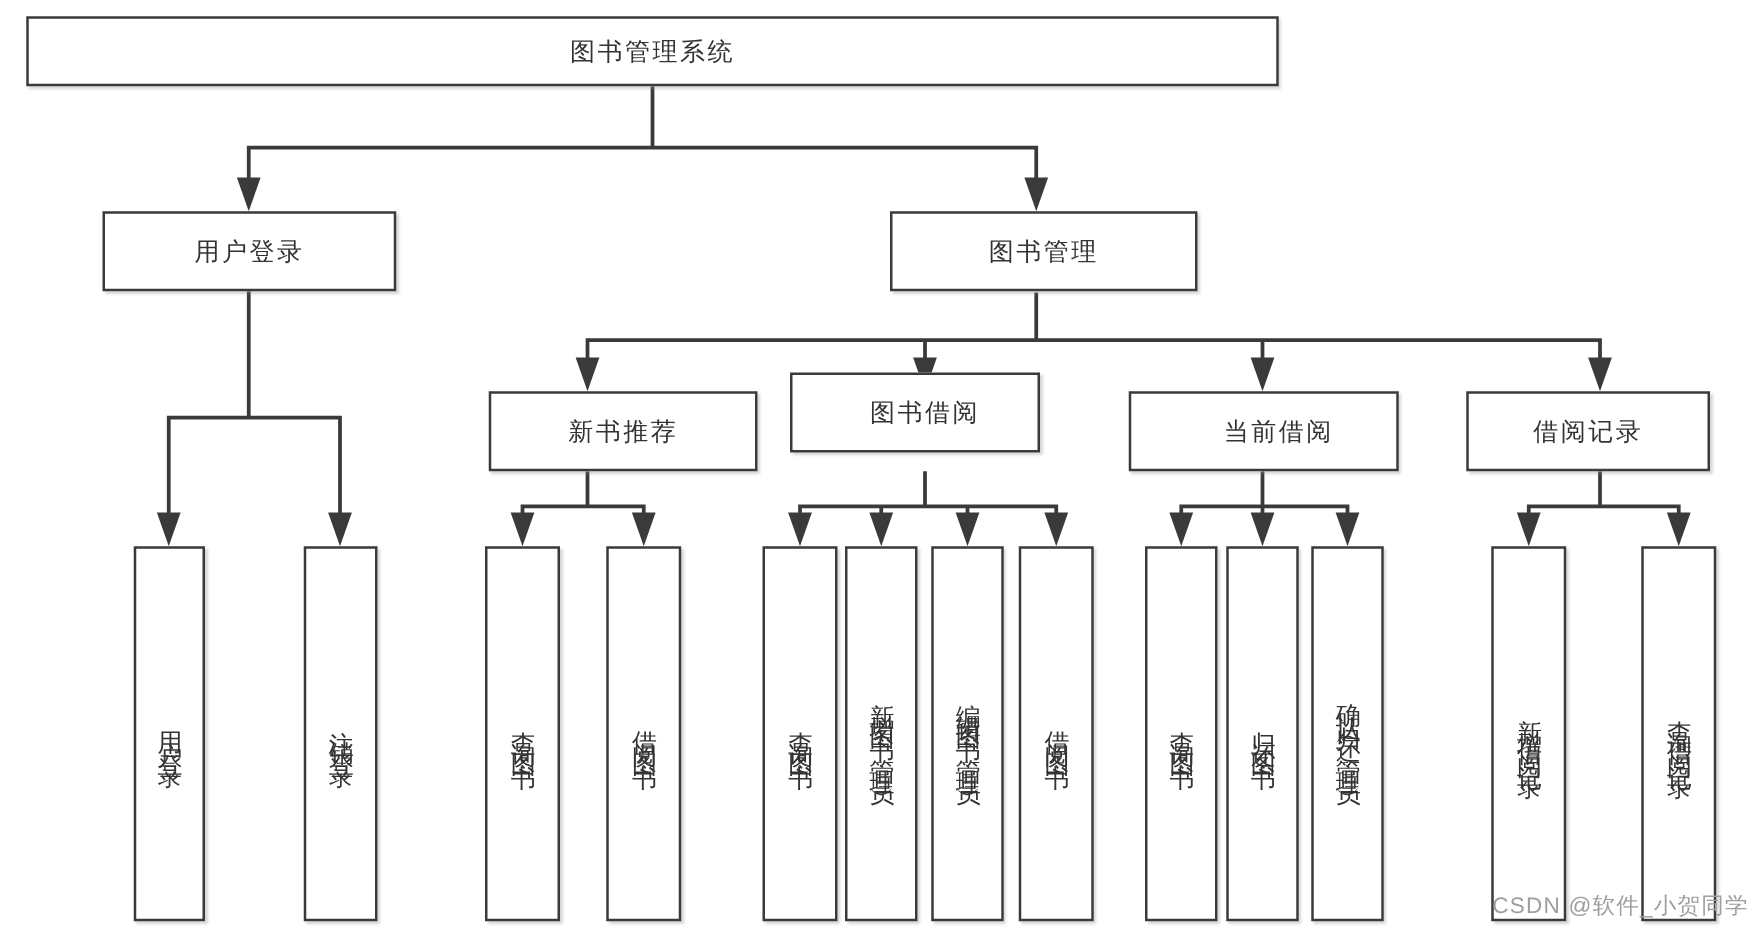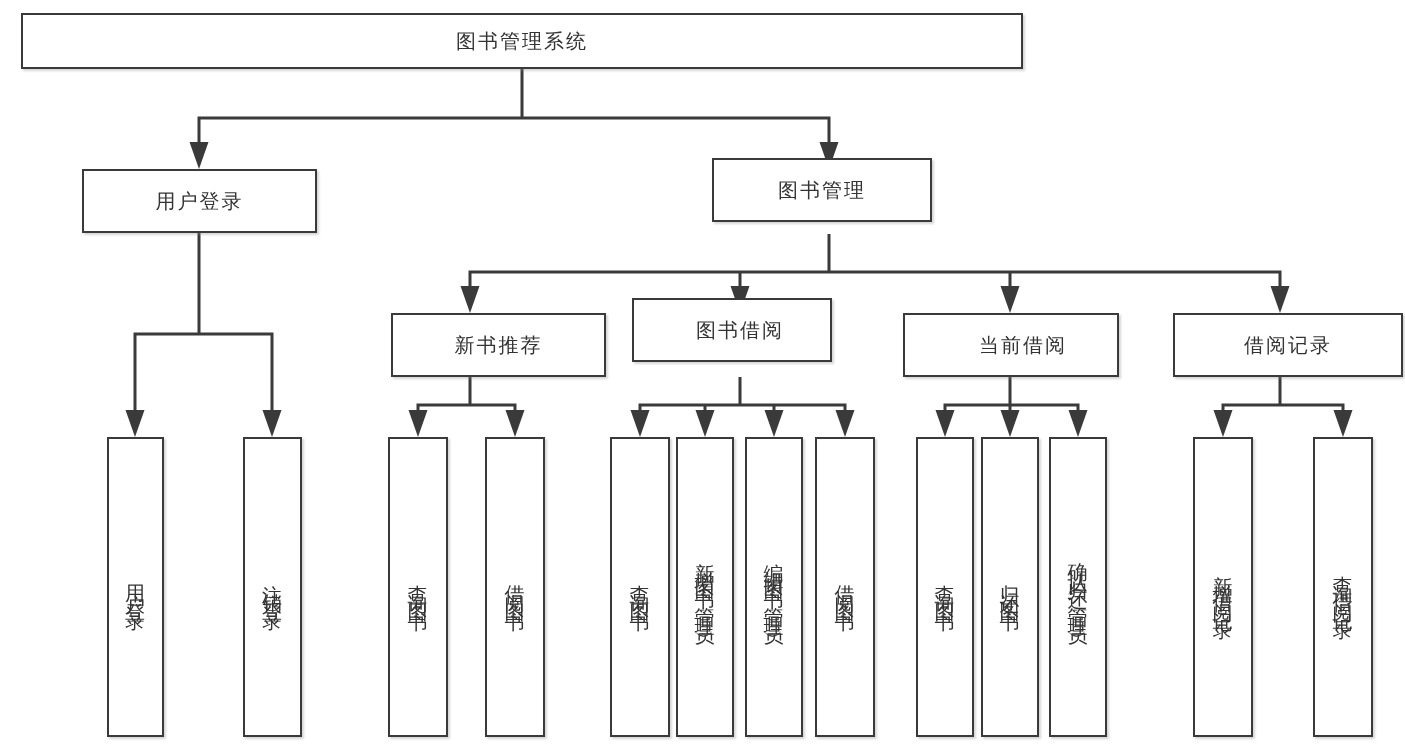--- a/index.html
+++ b/index.html
@@ -103,34 +103,34 @@
     <use href="#ah" transform="translate(1343,437)"></use>
   </svg>
 
   <div class="node" style="left:21px; top:13px; width:1002px; height:56px;">
     <span class="lbl">图书管理系统</span>
   </div>
 
   <div class="node" style="left:82px; top:169px; width:235px; height:64px;">
     <span class="lbl">用户登录</span>
   </div>
-  <div class="node" style="left:712px; top:158px; width:220px; height:64px;text-align:right;">
+  <div class="node" style="left:712px; top:169px; width:246px; height:64px;text-align:right;">
     <span class="lbl">图书管理</span>
   </div>
 
   <div class="node" style="left:363px; top:313px; width:215px; height:64px;margin-left:28px;">
     <span class="lbl">新书推荐</span>
   </div>
   <div class="node" style="left:632px; top:298px; width:200px; height:64px;padding-left:16px;">
     <span class="lbl">图书借阅</span>
   </div>
   <div class="node" style="left:903px; top:313px; width:216px; height:64px;padding-left:24px;">
     <span class="lbl">当前借阅</span>
   </div>
-  <div class="node" style="left:1173px; top:313px; width:230px; height:64px;">
+  <div class="node" style="left:1173px; top:313px; width:195px; height:64px;">
     <span class="lbl">借阅记录</span>
   </div>
 
   <div class="node leaf" style="left:107px; top:437px; width:57px; height:300px;">
     <span class="lbl">用户登录</span>
   </div>
   <div class="node leaf" style="left:243px; top:437px; width:59px; height:300px;">
     <span class="lbl">注销登录</span>
   </div>
 
@@ -164,14 +164,15 @@
     <span class="lbl">确认归还（管理员）</span>
   </div>
 
   <div class="node leaf" style="left:1193px; top:437px; width:60px; height:300px;">
     <span class="lbl">新增借阅记录</span>
   </div>
   <div class="node leaf" style="left:1313px; top:437px; width:60px; height:300px;">
     <span class="lbl">查询借阅记录</span>
   </div>
 
+  <div class="watermark">CSDN @软件_小贺同学</div>
 
 </div>
 
 </body></html>

